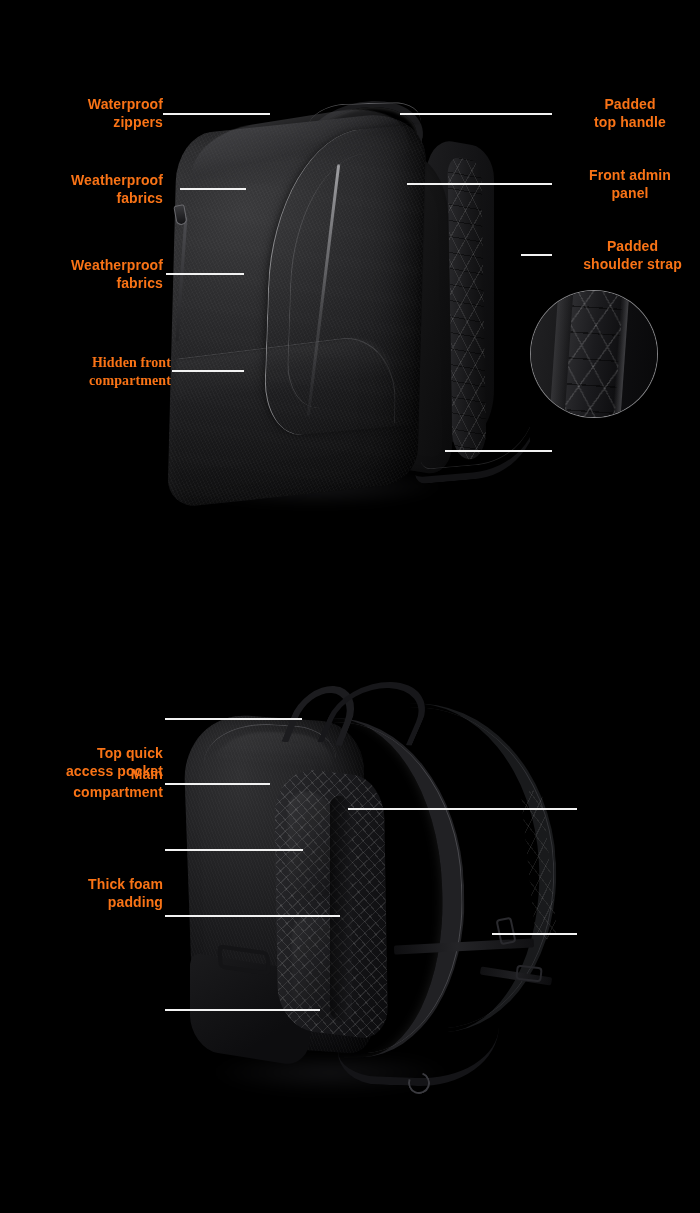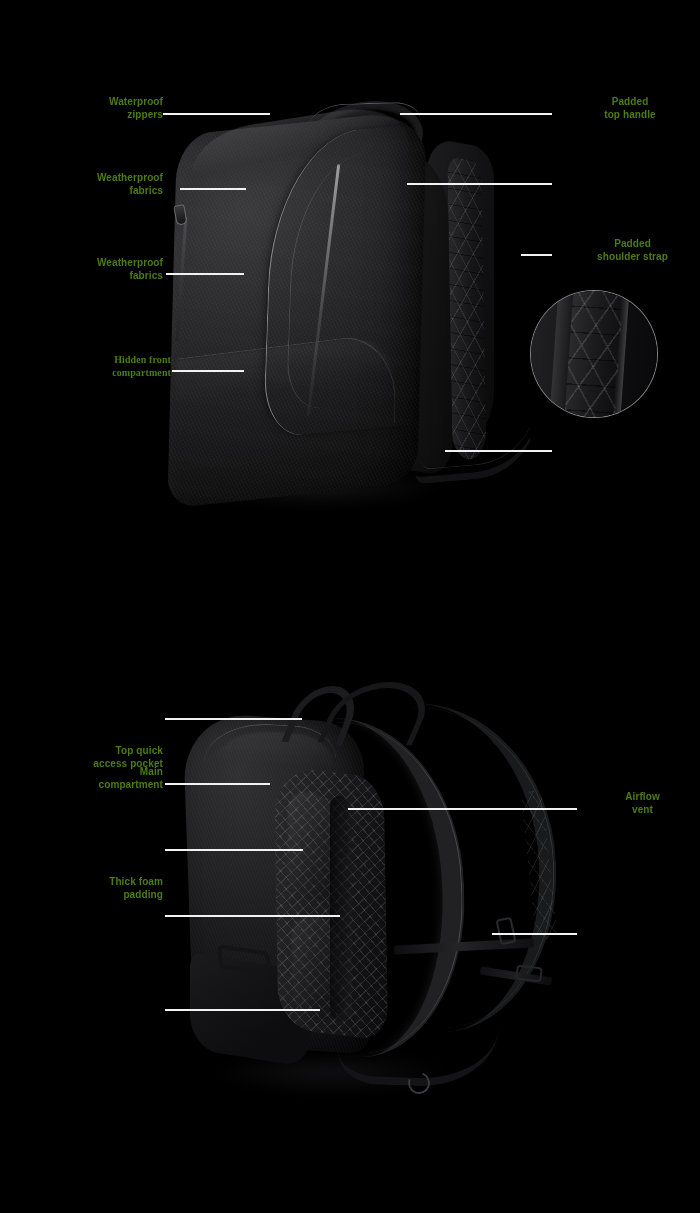--- a/index.html
+++ b/index.html
@@ -11,23 +11,23 @@
   }
   .page { position:relative; width:700px; height:1213px; background:#000; }
 
   .section { position:absolute; left:0; width:700px; }
   #section-front { top:0; height:600px; }
   #section-back  { top:600px; height:613px; }
 
   
   .callout { position:absolute; }
   .callout .txt {
-    font-size:10px;
+    font-size:14px;
     font-weight:bold;
-    color:#4d7c0f;
+    color:#f97316;
     line-height:1.28;
     letter-spacing:.1px;
     white-space:pre-line;
   }
   .callout.left  .txt { text-align:right; }
   .callout.right .txt { text-align:center; }
   .leader {
     position:absolute;
     height:1.6px;
     background:#f2f2f2;
@@ -490,20 +490,24 @@
 compartment</div>
     </div>
     <div class="leader" style="left:172px; top:370px; width:72px;"></div>
 
     <div class="callout right" style="left:560px; top:96px; width:140px;">
       <div class="txt">Padded
 top handle</div>
     </div>
     <div class="leader" style="left:400px; top:113px; width:152px;"></div>
 
+    <div class="callout right" style="left:560px; top:167px; width:140px;">
+      <div class="txt">Front admin
+panel</div>
+    </div>
     <div class="leader" style="left:407px; top:183px; width:145px;"></div>
 
     <div class="callout right" style="left:560px; top:238px; width:145px;">
       <div class="txt">Padded
 shoulder strap</div>
     </div>
     <div class="leader" style="left:521px; top:254px; width:31px;"></div>
 
     <div class="leader" style="left:445px; top:450px; width:107px;"></div>
   </div>
@@ -555,22 +559,18 @@
     <div class="callout left" style="left:0; top:232px; width:163px;margin-top:44px;">
       <div class="txt">Thick foam
 padding</div>
     </div>
     <div class="leader" style="left:165px; top:249px; width:138px;"></div>
 
     <div class="leader" style="left:165px; top:315px; width:175px;"></div>
 
     <div class="leader" style="left:165px; top:409px; width:155px;"></div>
 
-    <div class="callout right" style="left:585px; top:191px; width:115px;">
-      <div class="txt">Airflow
-vent</div>
-    </div>
     <div class="leader" style="left:348px; top:208px; width:229px;"></div>
 
     <div class="leader" style="left:492px; top:333px; width:85px;"></div>
   </div>
 
 </div>
 
 </body></html>

